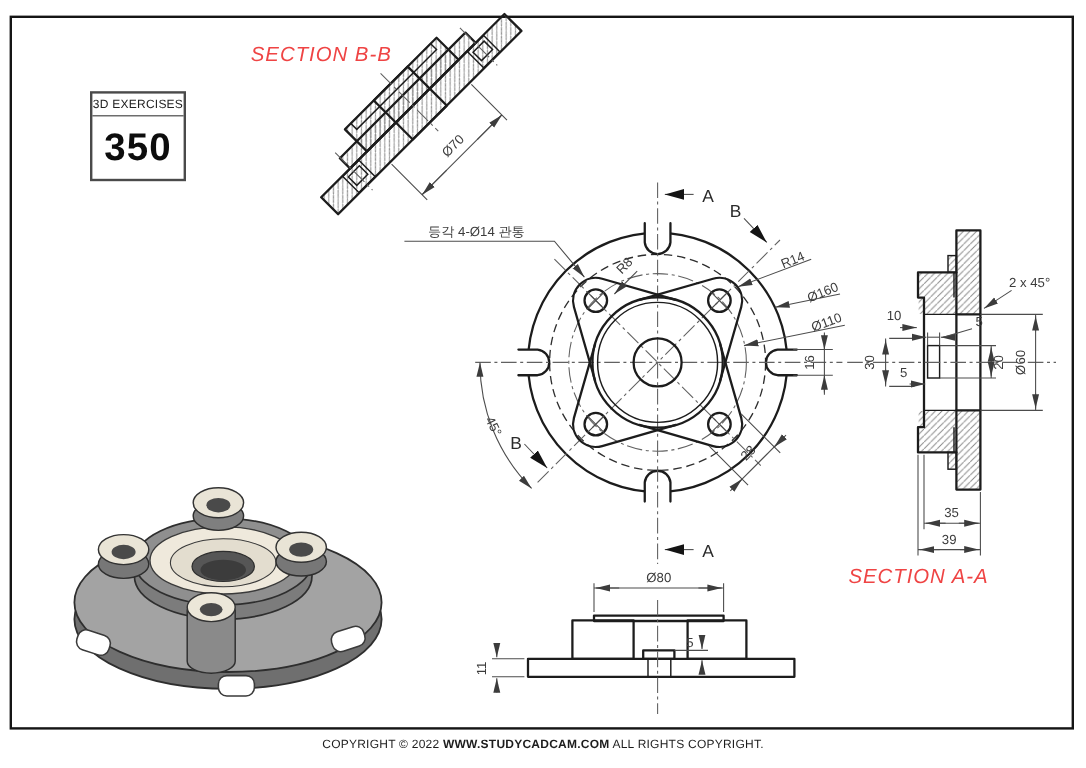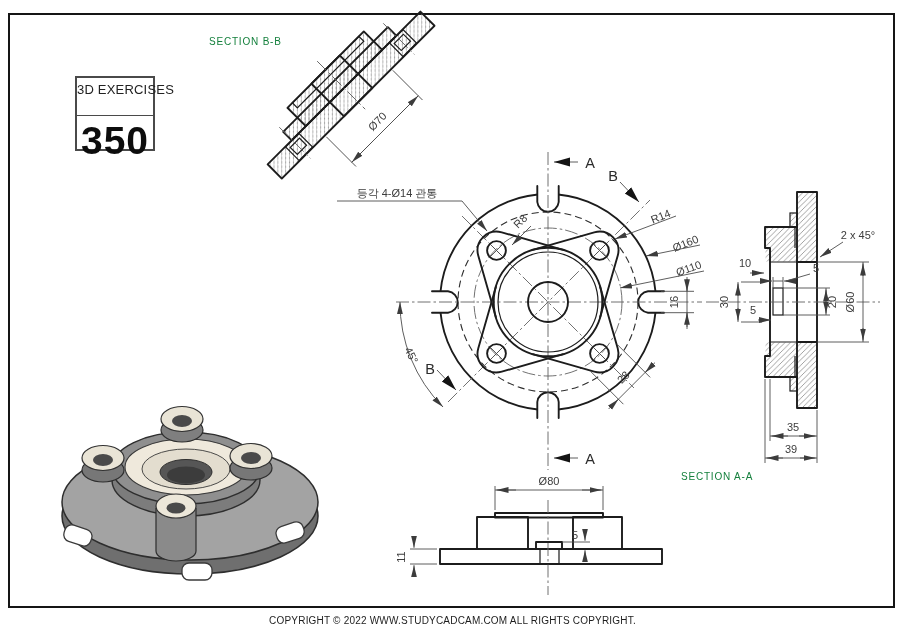--- a/index.html
+++ b/index.html
@@ -2,29 +2,29 @@
 <html><head>
 <meta charset="utf-8">
 <style>
   html,body{margin:0;padding:0;background:#fff;}
   .page{position:relative;width:905px;height:640px;background:#ffffff;
         font-family:"Liberation Sans",sans-serif;overflow:hidden;}
   .frame{position:absolute;left:8px;top:13px;width:887px;height:595px;
          border:2px solid #151515;box-sizing:border-box;background:transparent;}
   .badge{position:absolute;left:75px;top:76px;width:80px;height:75px;
          border:2px solid #4a4a4a;box-sizing:border-box;background:#fff;text-align:center;z-index:5;}
-  .badge-label{font-size:13px;color:#222;border-bottom:1.5px solid #4a4a4a;
-         padding:4px 0 18px;letter-spacing:0.2px;white-space:nowrap;text-align:center;}
-  .badge-number{font-size:39px;font-weight:bold;color:#0d0d0d;line-height:50px;letter-spacing:1px;}
-  .title{position:absolute;font-size:10px;color:#15803d;letter-spacing:0.8px;z-index:5;white-space:nowrap;}
+  .badge-label{font-size:10px;color:#222;border-bottom:1.5px solid #4a4a4a;
+         padding:4px 0 3px;letter-spacing:0.2px;white-space:nowrap;text-align:center;}
+  .badge-number{font-size:32px;font-weight:bold;color:#0d0d0d;line-height:50px;letter-spacing:1px;}
+  .title{position:absolute;font-size:17px;color:#ef4444;letter-spacing:0.8px;z-index:5;white-space:nowrap;font-style:italic;}
   .title-bb{left:209px;top:36px;}
-  .title-aa{left:681px;top:471px;}
+  .title-aa{left:707px;top:471px;}
   .footer{position:absolute;left:0;top:615px;width:905px;text-align:center;
           font-size:10px;color:#1d1d1d;letter-spacing:0.2px;z-index:5;}
-  .footer b{font-weight:normal;}
+  .footer b{font-weight:bold;}
   svg.draw{position:absolute;left:0;top:0;z-index:2;}
   .ol{stroke:#1c1c1c;stroke-width:1.9;fill:none;stroke-linejoin:round;stroke-linecap:round;}
   .o2{stroke:#1c1c1c;stroke-width:1.2;fill:none;}
   .thin{stroke:#4c4c4c;stroke-width:0.9;fill:none;}
   .cl{stroke:#616161;stroke-width:0.9;fill:none;stroke-dasharray:13 3 2.5 3;}
   .hid{stroke:#2e2e2e;stroke-width:1.1;fill:none;stroke-dasharray:7 4;}
   .dt{font-size:11px;fill:#3c3c3c;text-anchor:middle;}
   .lt{font-size:14.5px;fill:#2b2b2b;text-anchor:middle;}
 </style>
 </head>

